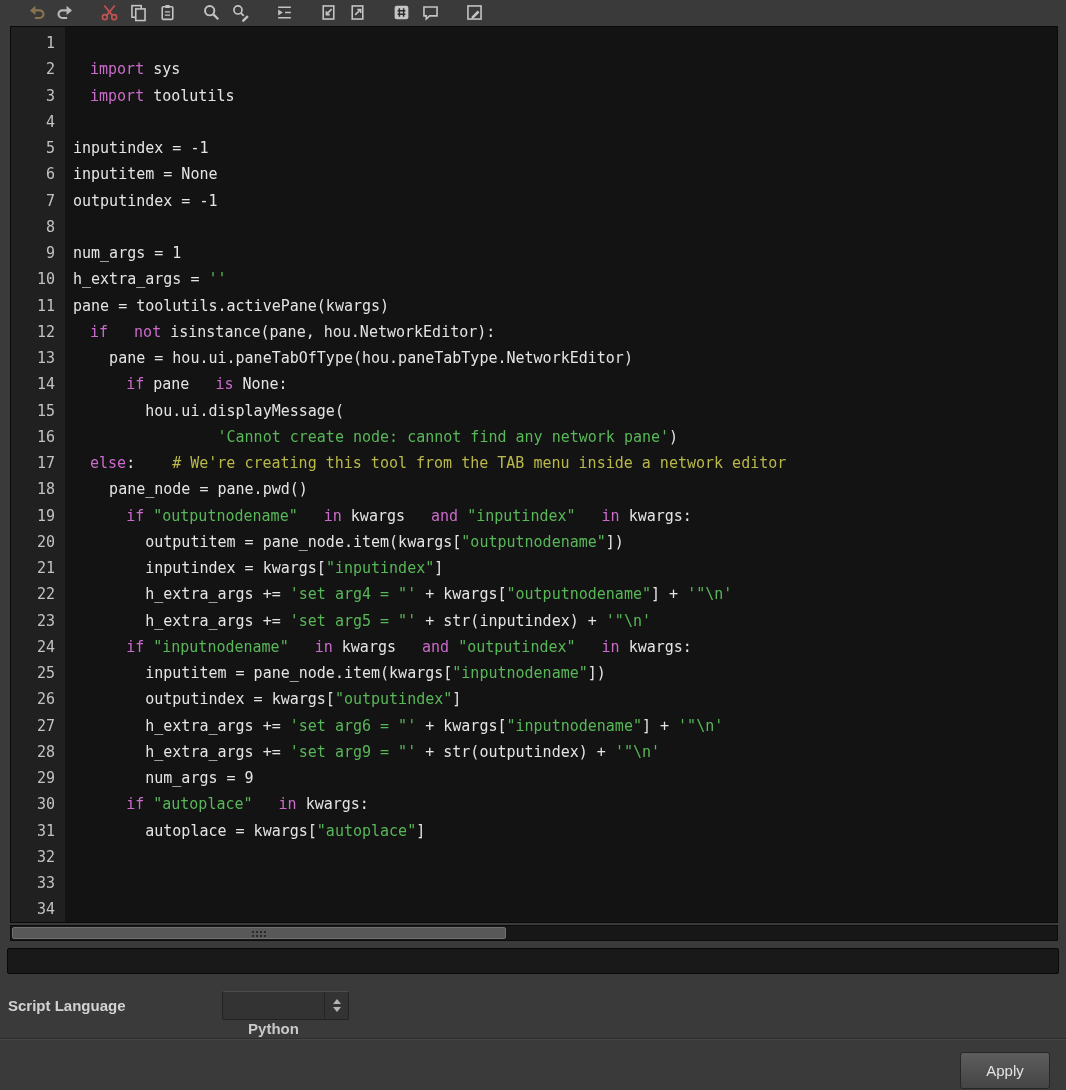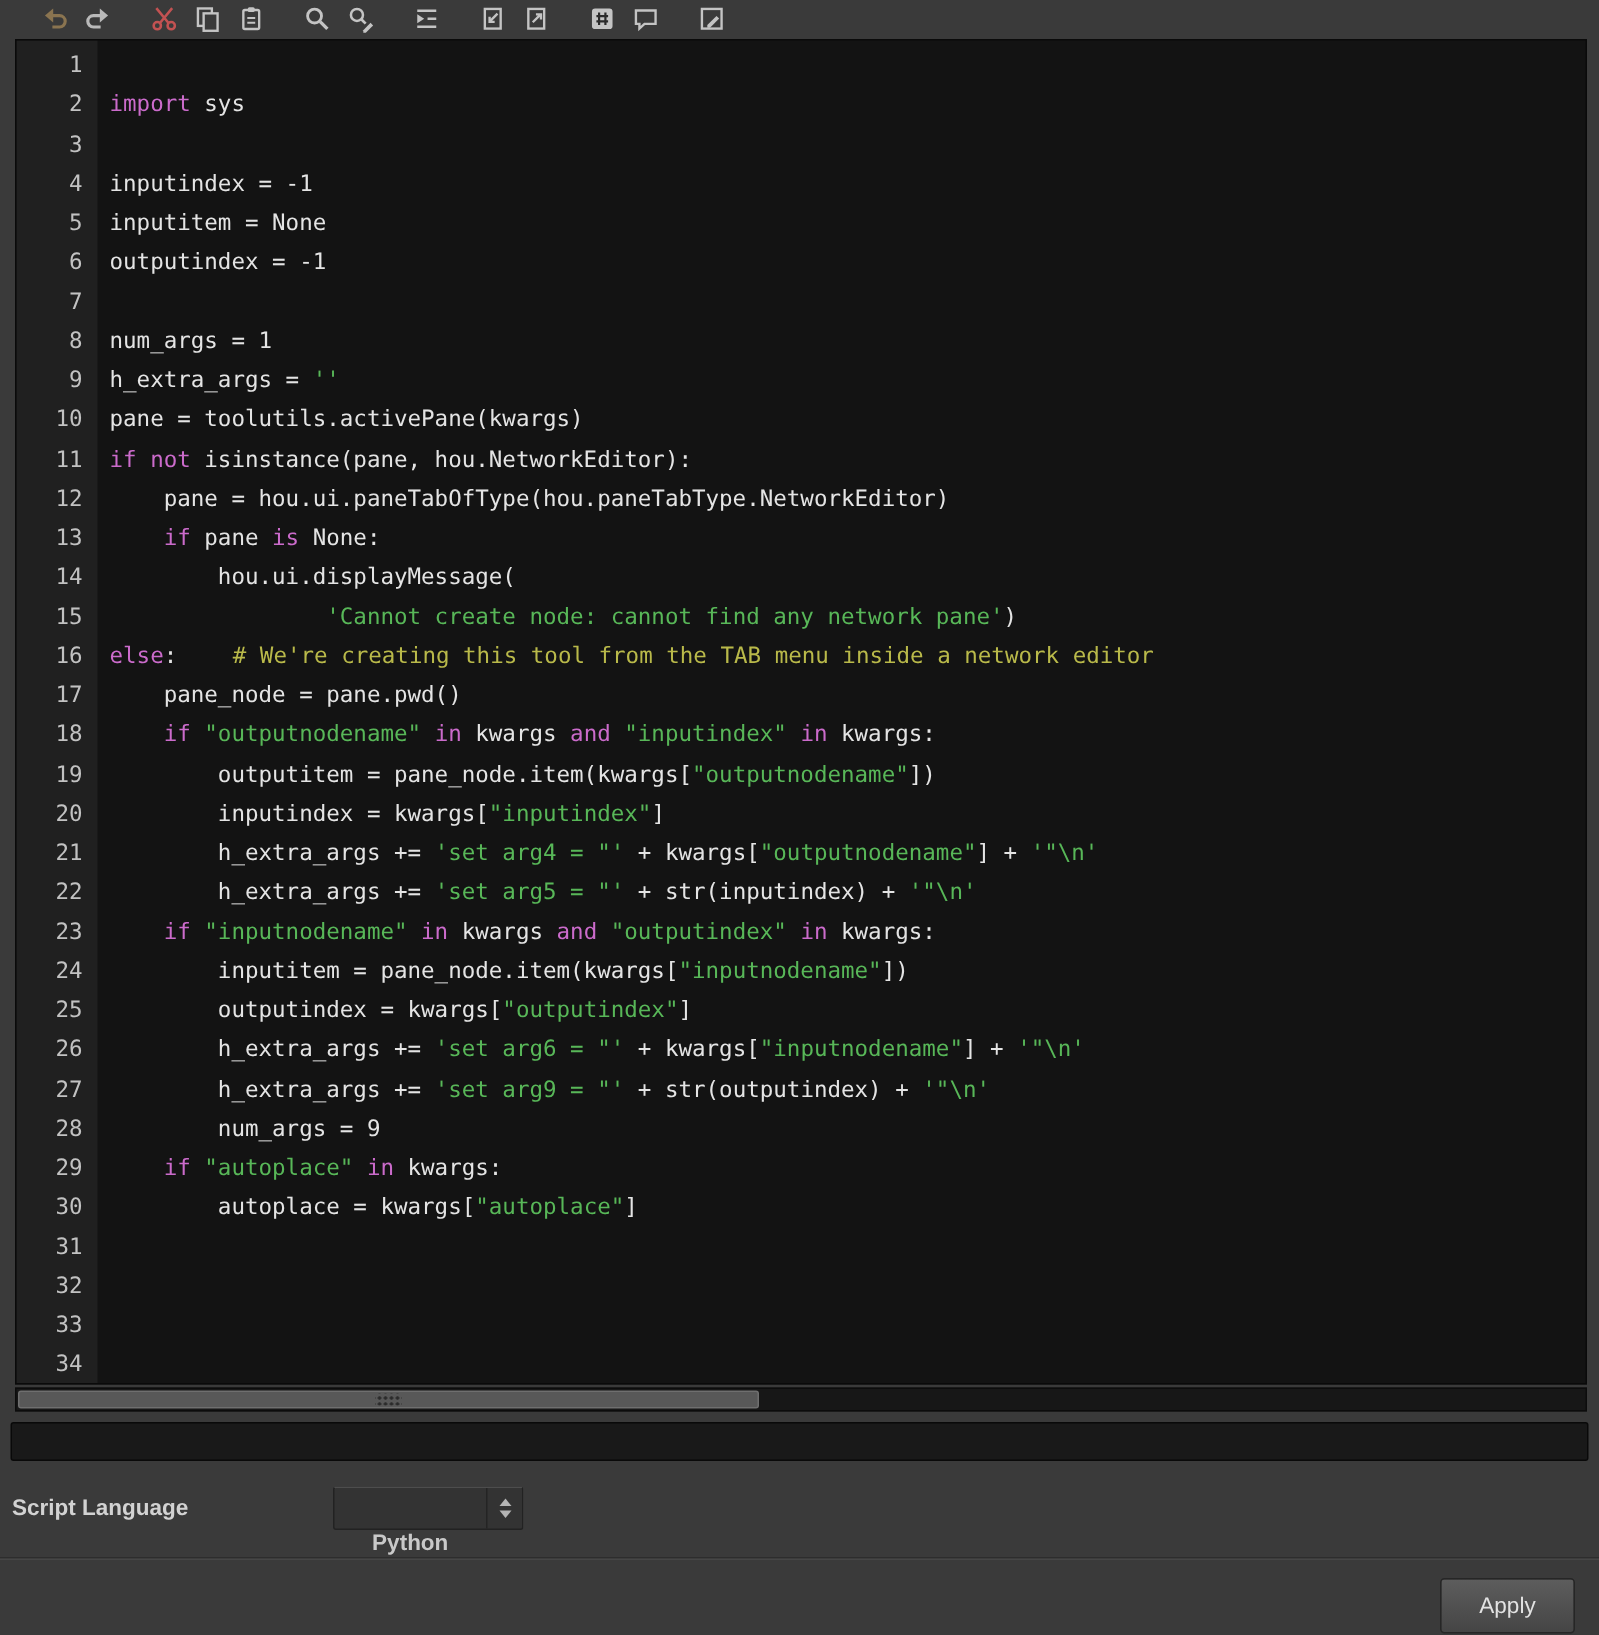--- a/index.html
+++ b/index.html
@@ -29,21 +29,21 @@
     color:var(--line_number,#c2c2c2);
     font-family:"DejaVu Sans Mono",monospace;font-size:15px;
   }
   .code{flex:1;padding:3px 0 0 8px;overflow:hidden;}
   .code-line{
     height:26.25px;line-height:26.25px;white-space:pre;
     font-family:"DejaVu Sans Mono",monospace;font-size:15px;
     color:var(--text,#e4e4e4);
   }
   .tok-pl{color:var(--text,#e4e4e4);}
-  .tok-kw{color:var(--keyword,#cb6bcb);}
+  .tok-kw{color:var(--keyword,#cb6bcb);margin-left:17px;}
   .tok-str{color:var(--string,#58b758);}
   .tok-cmt{color:var(--comment,#b9b94a);margin-left:28px;}
   
   .hscroll{
     position:absolute;top:925px;left:10px;width:1048px;height:16px;
     background:#171717;border:1px solid #0c0c0c;box-sizing:border-box;
   }
   .hscroll-handle{
     position:absolute;left:1px;top:1px;height:12px;width:494px;
     background:#585858;border:1px solid #6f6f6f;border-radius:2px;box-sizing:border-box;
@@ -212,20 +212,21 @@
       <div class="ln">29</div>
       <div class="ln">30</div>
       <div class="ln">31</div>
       <div class="ln">32</div>
       <div class="ln">33</div>
       <div class="ln">34</div>
     </div>
   <div class="code">
       <div class="code-line"></div>
       <div class="code-line"><span class="tok-kw">import</span><span class="tok-pl"> sys</span></div>
+      <div class="code-line"><span class="tok-kw">import</span><span class="tok-pl"> toolutils</span></div>
       <div class="code-line"></div>
       <div class="code-line"><span class="tok-pl">inputindex = -1</span></div>
       <div class="code-line"><span class="tok-pl">inputitem = None</span></div>
       <div class="code-line"><span class="tok-pl">outputindex = -1</span></div>
       <div class="code-line"></div>
       <div class="code-line"><span class="tok-pl">num_args = 1</span></div>
       <div class="code-line"><span class="tok-pl">h_extra_args = </span><span class="tok-str">''</span></div>
       <div class="code-line"><span class="tok-pl">pane = toolutils.activePane(kwargs)</span></div>
       <div class="code-line"><span class="tok-kw">if</span><span class="tok-pl"> </span><span class="tok-kw">not</span><span class="tok-pl"> isinstance(pane, hou.NetworkEditor):</span></div>
       <div class="code-line"><span class="tok-pl">    pane = hou.ui.paneTabOfType(hou.paneTabType.NetworkEditor)</span></div>

